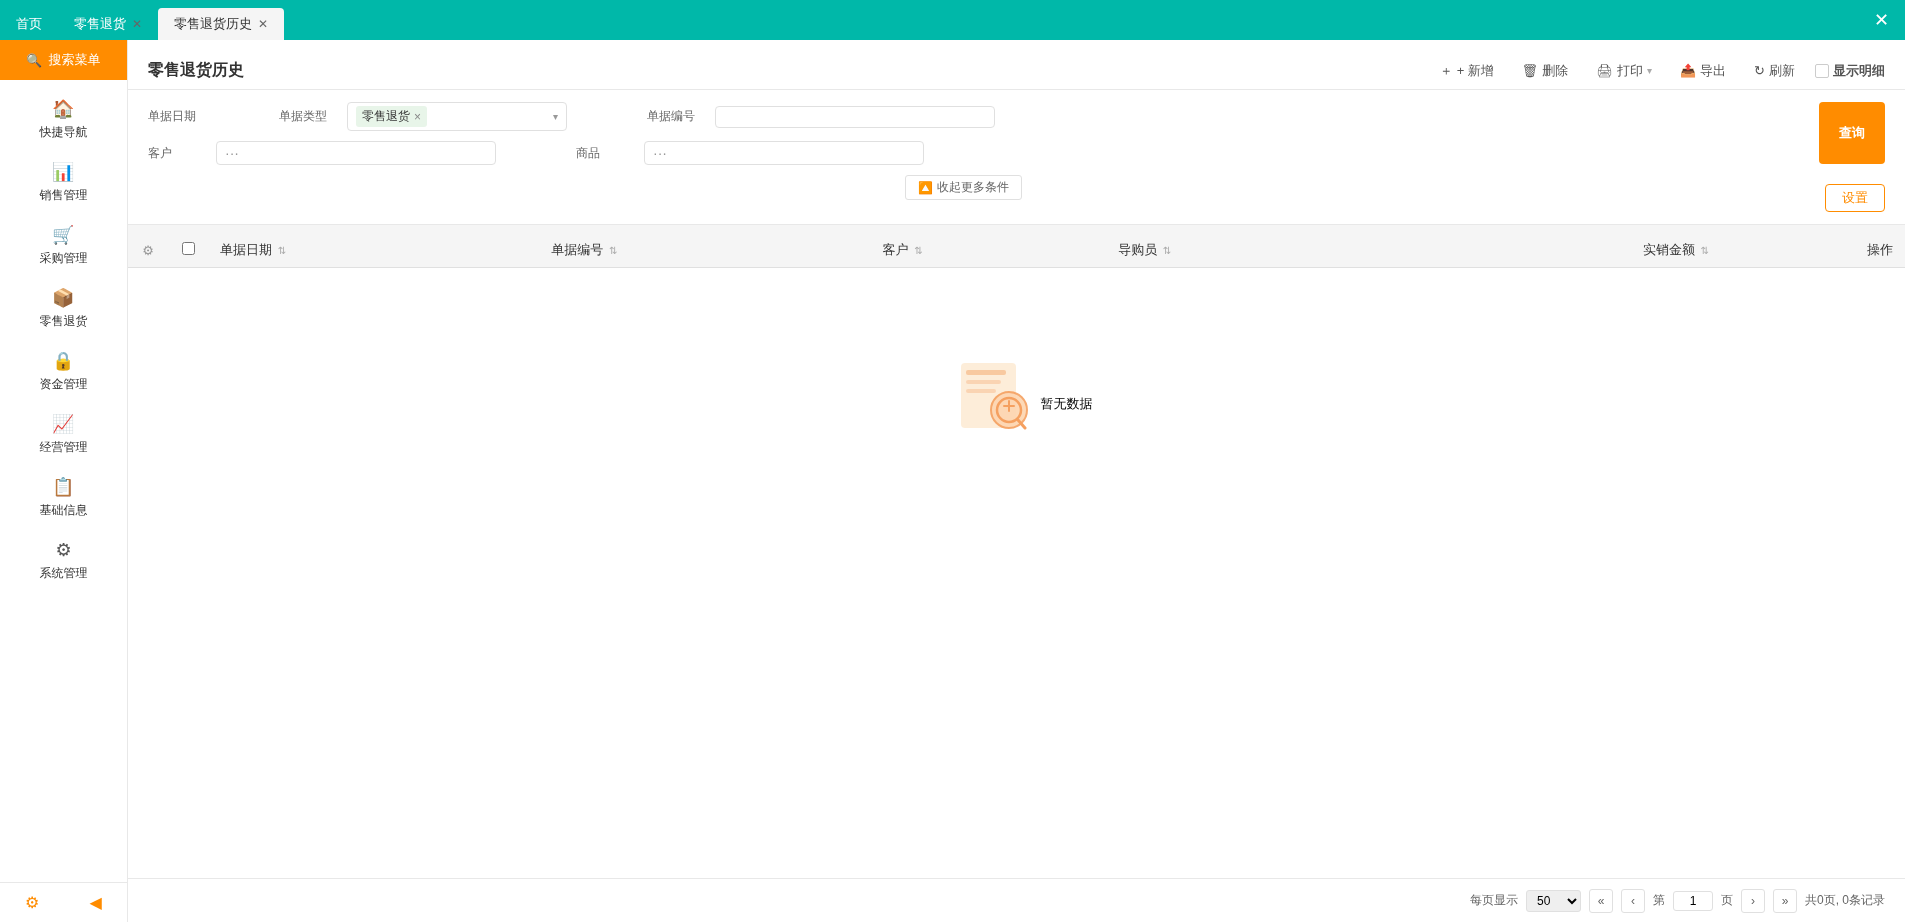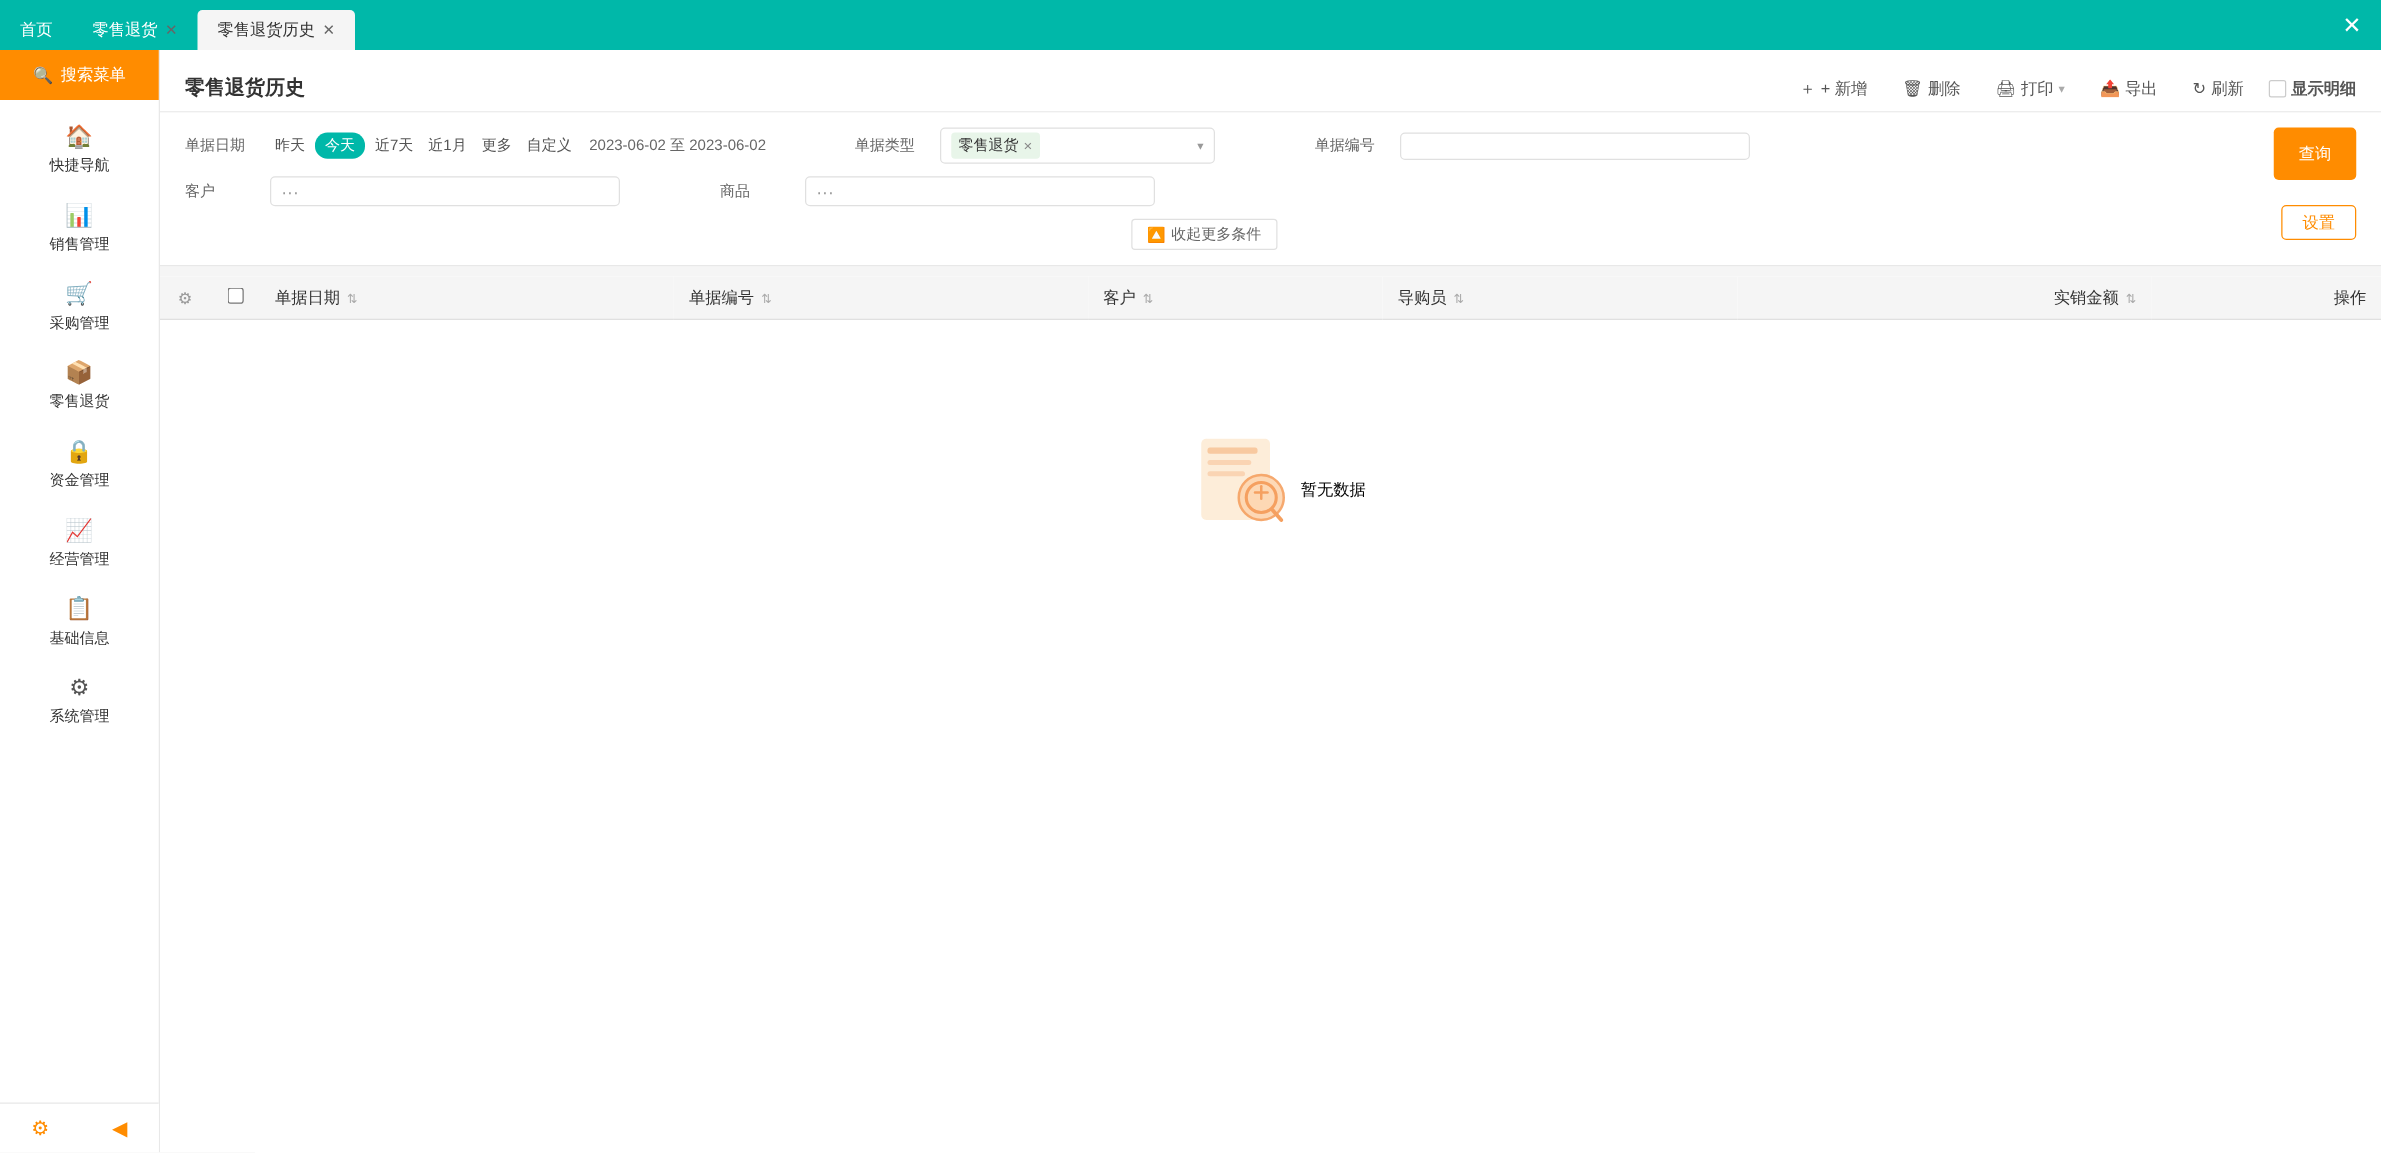--- a/index.html
+++ b/index.html
@@ -70,21 +70,21 @@
     
     .pagination { height: 44px; border-top: 1px solid #e8e8e8; display: flex; align-items: center; justify-content: flex-end; padding: 0 20px; gap: 8px; background: #fff; flex-shrink: 0; }
     .page-size-label { color: #666; font-size: 12px; }
     .page-size-select { border: 1px solid #e0e0e0; border-radius: 3px; padding: 2px 6px; font-size: 12px; cursor: pointer; }
     .page-nav-btn { width: 24px; height: 24px; display: flex; align-items: center; justify-content: center; border: 1px solid #e0e0e0; border-radius: 3px; cursor: pointer; color: #666; font-size: 12px; background: #fff; }
     .page-info { color: #666; font-size: 12px; }
     .page-input { width: 40px; border: 1px solid #e0e0e0; border-radius: 3px; text-align: center; padding: 2px; font-size: 12px; }
     .total-info { color: #666; font-size: 12px; }
 
     
-    .query-btn { background: #ff8c00; color: #fff; border: none; padding: 12px 20px; border-radius: 4px; cursor: pointer; font-size: 13px; }
+    .query-btn { background: #ff8c00; color: #fff; border: none; padding: 22px 20px; border-radius: 4px; cursor: pointer; font-size: 13px; font-weight: bold; }
     .settings-btn { background: #fff; color: #ff8c00; border: 1px solid #ff8c00; padding: 4px 16px; border-radius: 4px; cursor: pointer; font-size: 13px; margin-top: 16px; }
     .action-btns { display: flex; flex-direction: column; align-items: flex-end; gap: 4px; margin-left: auto; padding-left: 20px; }
   </style>
 </head>
 <body>
 
 <div class="top-bar">
   <div class="top-bar-tabs">
     <div class="tab-item inactive">
       <span>首页</span>
@@ -182,29 +182,20 @@
     </div>
 
     <div class="filter-area">
       <div style="display:flex; align-items:flex-start; gap:20px;">
         <div style="flex:1;">
 
           <div class="filter-row">
 
             <div class="filter-item">
               <span class="filter-label">单据日期</span>
-              <div class="date-filter">
-                <span class="date-option">昨天</span>
-                <span class="date-option active">今天</span>
-                <span class="date-option">近7天</span>
-                <span class="date-option">近1月</span>
-                <span class="date-option">更多</span>
-                <span class="date-option">自定义</span>
-                <span class="date-range">2023-06-02 至 2023-06-02</span>
-              </div>
             </div>
 
             <div class="filter-item" style="margin-left:31px;">
               <span class="filter-label">单据类型</span>
               <div class="filter-type-select" style="min-width:220px;">
                 <div class="filter-tag">
                   <span>零售退货</span>
                   <span class="remove">×</span>
                 </div>
                 <span class="filter-chevron">▾</span>
@@ -302,16 +293,32 @@
                     <line x1="68" y1="53" x2="68" y2="63" stroke="#f5a060" stroke-width="2" stroke-linecap="round"></line>
                   </svg>
                   <span>暂无数据</span>
                 </div>
               </td>
             </tr>
           </tbody>
         </table>
       </div>
 
+      <div class="pagination">
+        <span class="page-size-label">每页显示</span>
+        <select class="page-size-select">
+          <option>50</option>
+          <option>100</option>
+          <option>200</option>
+        </select>
+        <button class="page-nav-btn">«</button>
+        <button class="page-nav-btn">‹</button>
+        <span class="page-info">第</span>
+        <input class="page-input" type="text" value="1" style="">
+        <span class="page-info">页</span>
+        <button class="page-nav-btn">›</button>
+        <button class="page-nav-btn">»</button>
+        <span class="total-info">共0页, 0条记录</span>
+      </div>
     </div>
 
   </div>
 </div>
 
 </body></html>

